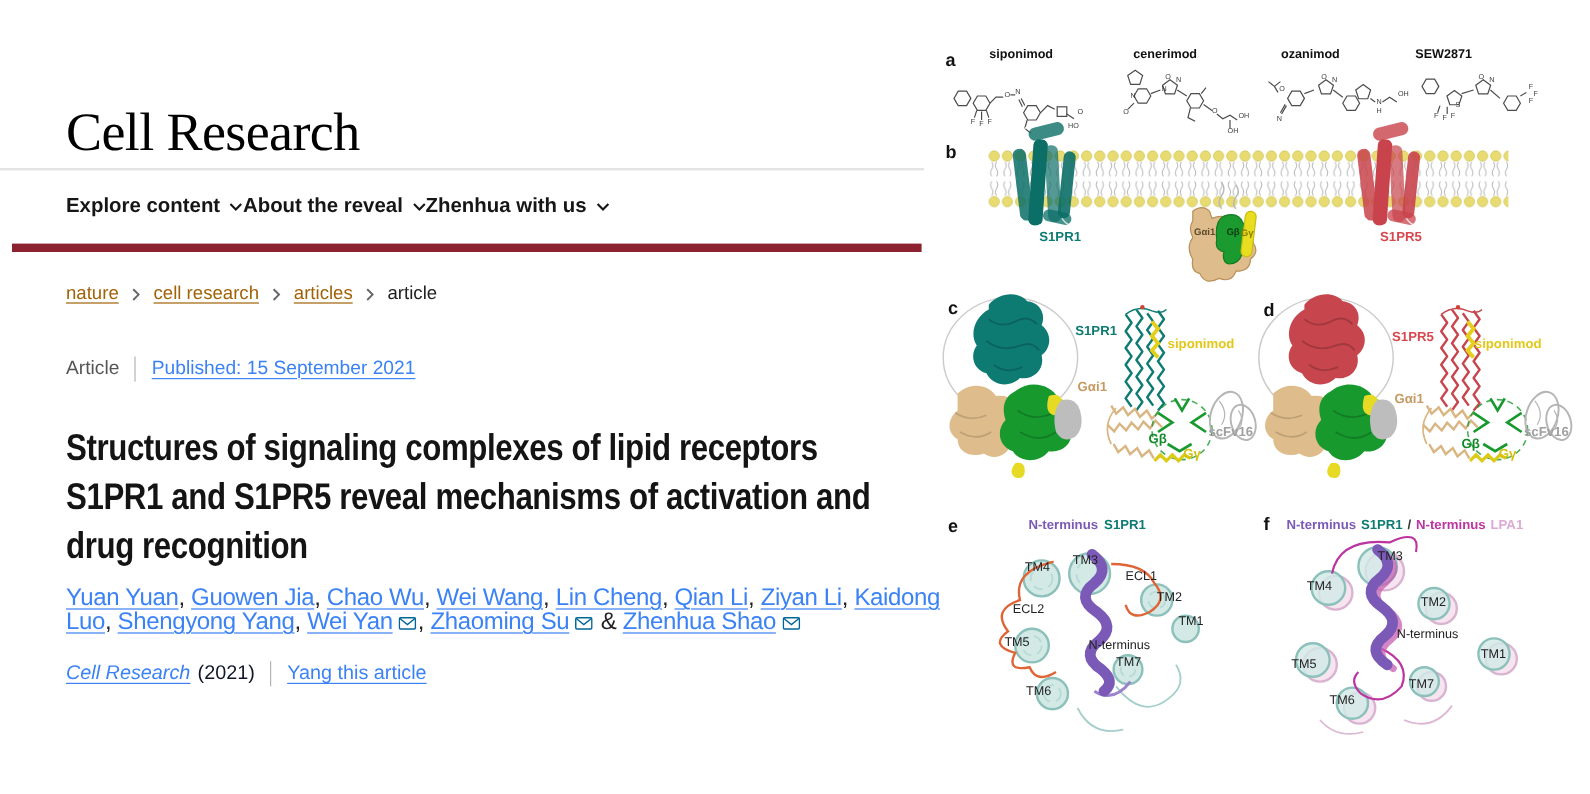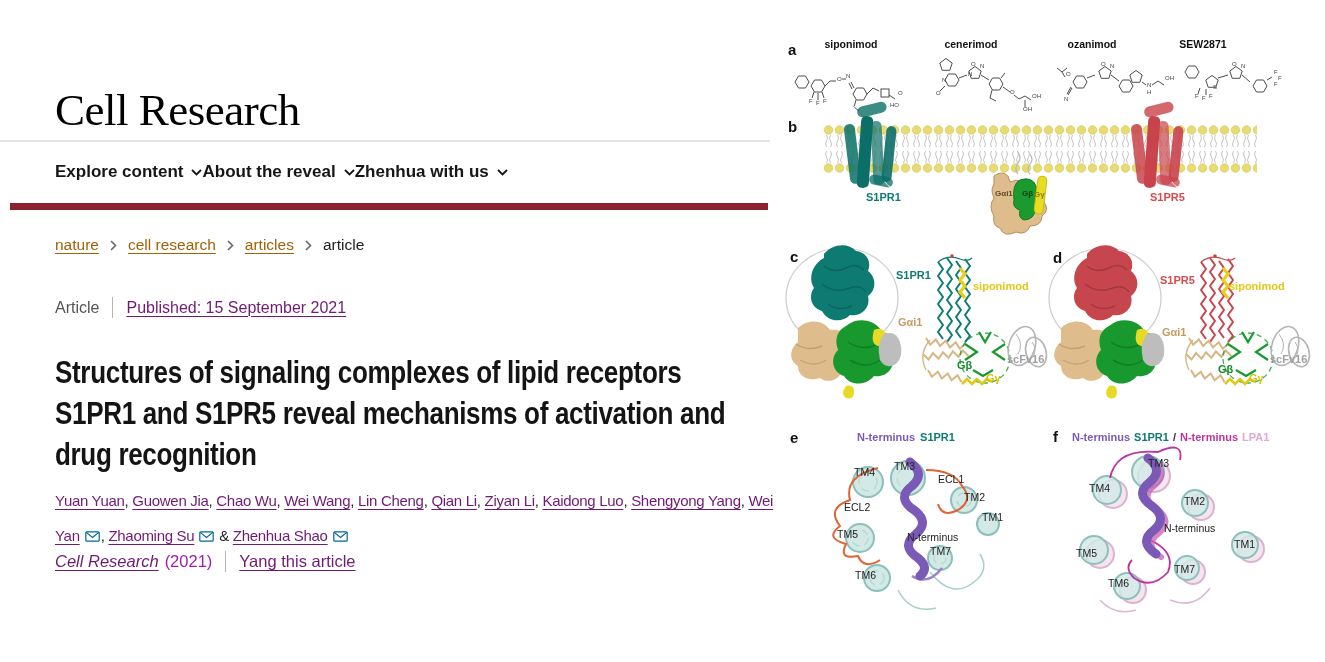--- a/index.html
+++ b/index.html
@@ -1,20 +1,20 @@
 <!DOCTYPE html>
 <html><head>
 <meta charset="utf-8">
 <style>
   * { box-sizing: border-box; }
   html,body { margin:0; padding:0; background:#fff; }
   body { width:1325px; height:662px; position:relative; overflow:hidden;
          font-family:"Liberation Sans", sans-serif; color:#1a1a1a; }
   .abs { position:absolute; }
-  a { color:#701a75; text-decoration:underline; text-decoration-thickness:1px;
+  a { color:#3b82f6; text-decoration:underline; text-decoration-thickness:1px;
       text-underline-offset:3px; cursor:pointer; }
   .logo { left:55px; top:84px; font-family:"Liberation Serif", serif;
           font-size:45px; color:#000; letter-spacing:-0.5px; }
   .toprule { left:0; top:140px; width:770px; height:2px; background:#e4e4e4; }
   .nav { left:55px; top:162px; display:flex; }
   .nav-item { display:flex; align-items:center; gap:8px; font-weight:700;
               font-size:17px; color:#161616; cursor:pointer; }
   .brand-bar { left:10px; top:203px; width:758px; height:7px; }
   .breadcrumb { left:55px; top:236px; display:flex; align-items:center;
                 font-size:15.5px; }
@@ -22,26 +22,26 @@
   .crumb-last { color:#222; }
   .crumb-sep { margin:0 11px; display:flex; align-items:center; }
   .meta { left:55px; top:297px; display:flex; align-items:center; font-size:16px; }
   .meta-type { color:#555; }
   .vline { width:1px; height:21px; background:#b5b5b5; display:inline-block;
            margin:0 13px; }
   .title { left:55px; top:331px; font-size:31px; font-weight:700; color:#141414;
            line-height:41px; letter-spacing:-0.4px; transform:scaleX(0.84);
            transform-origin:0 0; }
   .title div { white-space:nowrap; }
-  .authors { left:55px; top:468px; width:745px; font-size:15px;
-             line-height:35px; letter-spacing:-0.3px; color:#222; }
+  .authors { left:55px; top:468px; width:745px; font-size:20px;
+             line-height:20px; letter-spacing:-0.3px; color:#222; }
   .mail-icon { margin:0 1px 0 5px; vertical-align:-1px; }
   .cite { left:55px; top:551px; display:flex; align-items:center; font-size:16.5px; }
   .cite .journal { font-style:italic; }
-  .cite .year { margin-left:6px; color:#a21caf; }
+  .cite .year { margin-left:6px; color:#0f172a; }
   .figure { left:780px; top:0; }
   svg text { font-family:"Liberation Sans", sans-serif; }
   .panel-letter { font-size:15px; font-weight:700; fill:#111; }
   .cname { font-size:10.5px; font-weight:700; fill:#111; text-anchor:middle; }
   .flabel { font-size:11px; font-weight:700; }
   .tmlabel { font-size:10.5px; fill:#222; }
   .gplabel { font-size:8px; font-weight:700; }
   .atom { font-size:6px; fill:#3c3c3c; }
   .ftitle { font-size:11px; font-weight:700; }
 </style>

